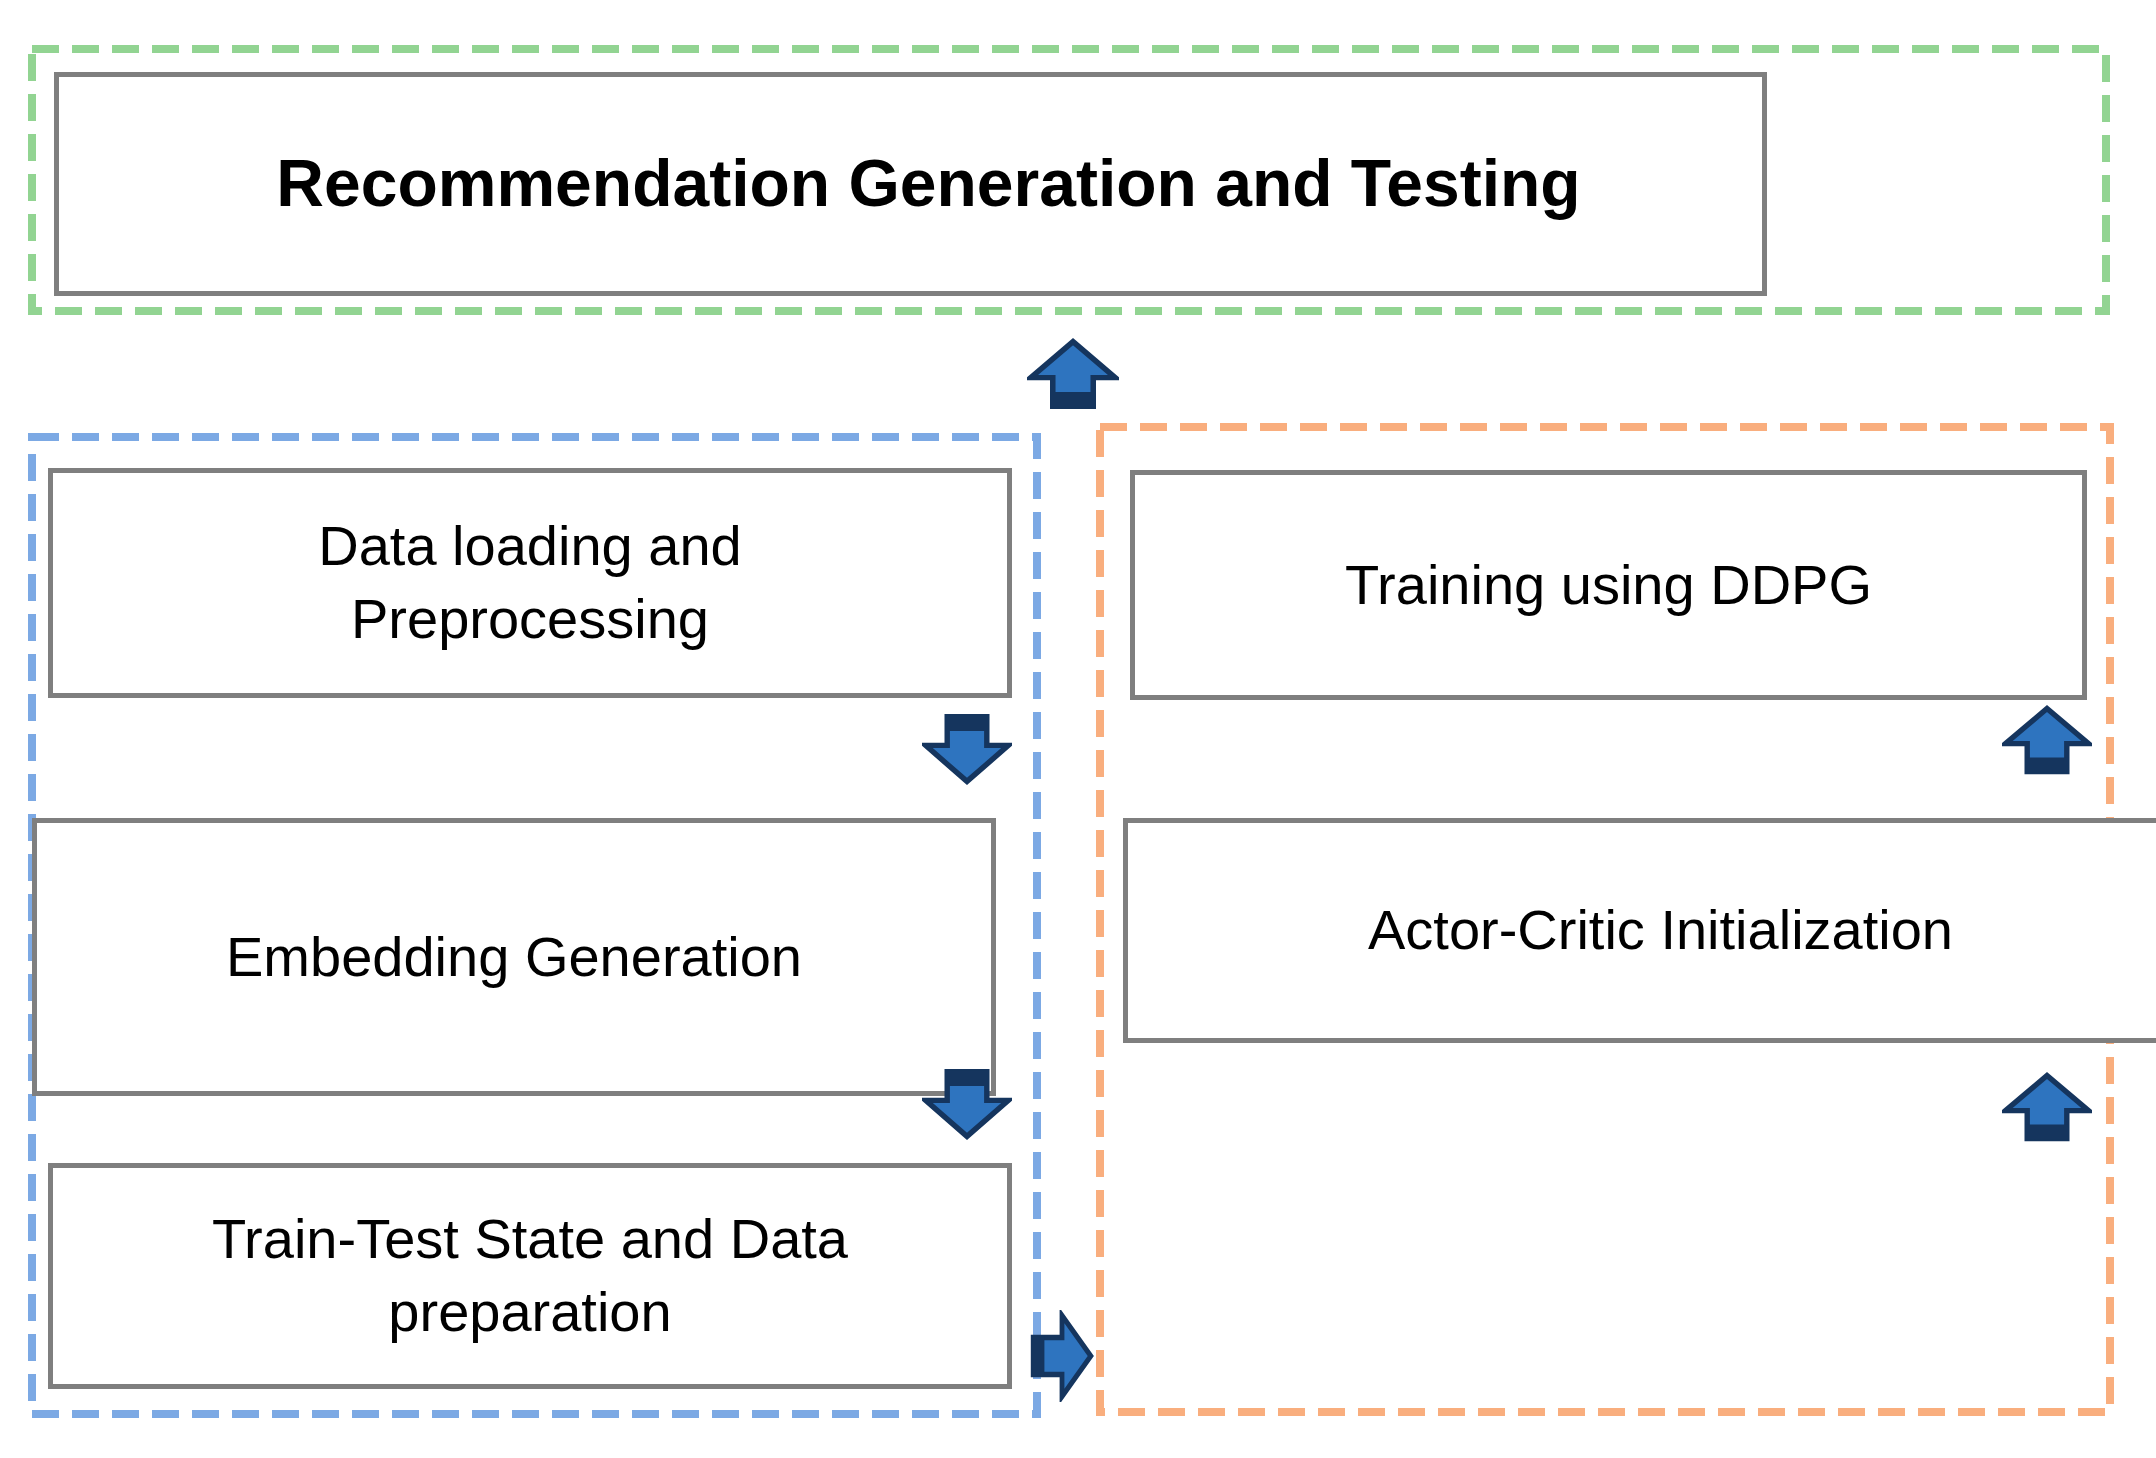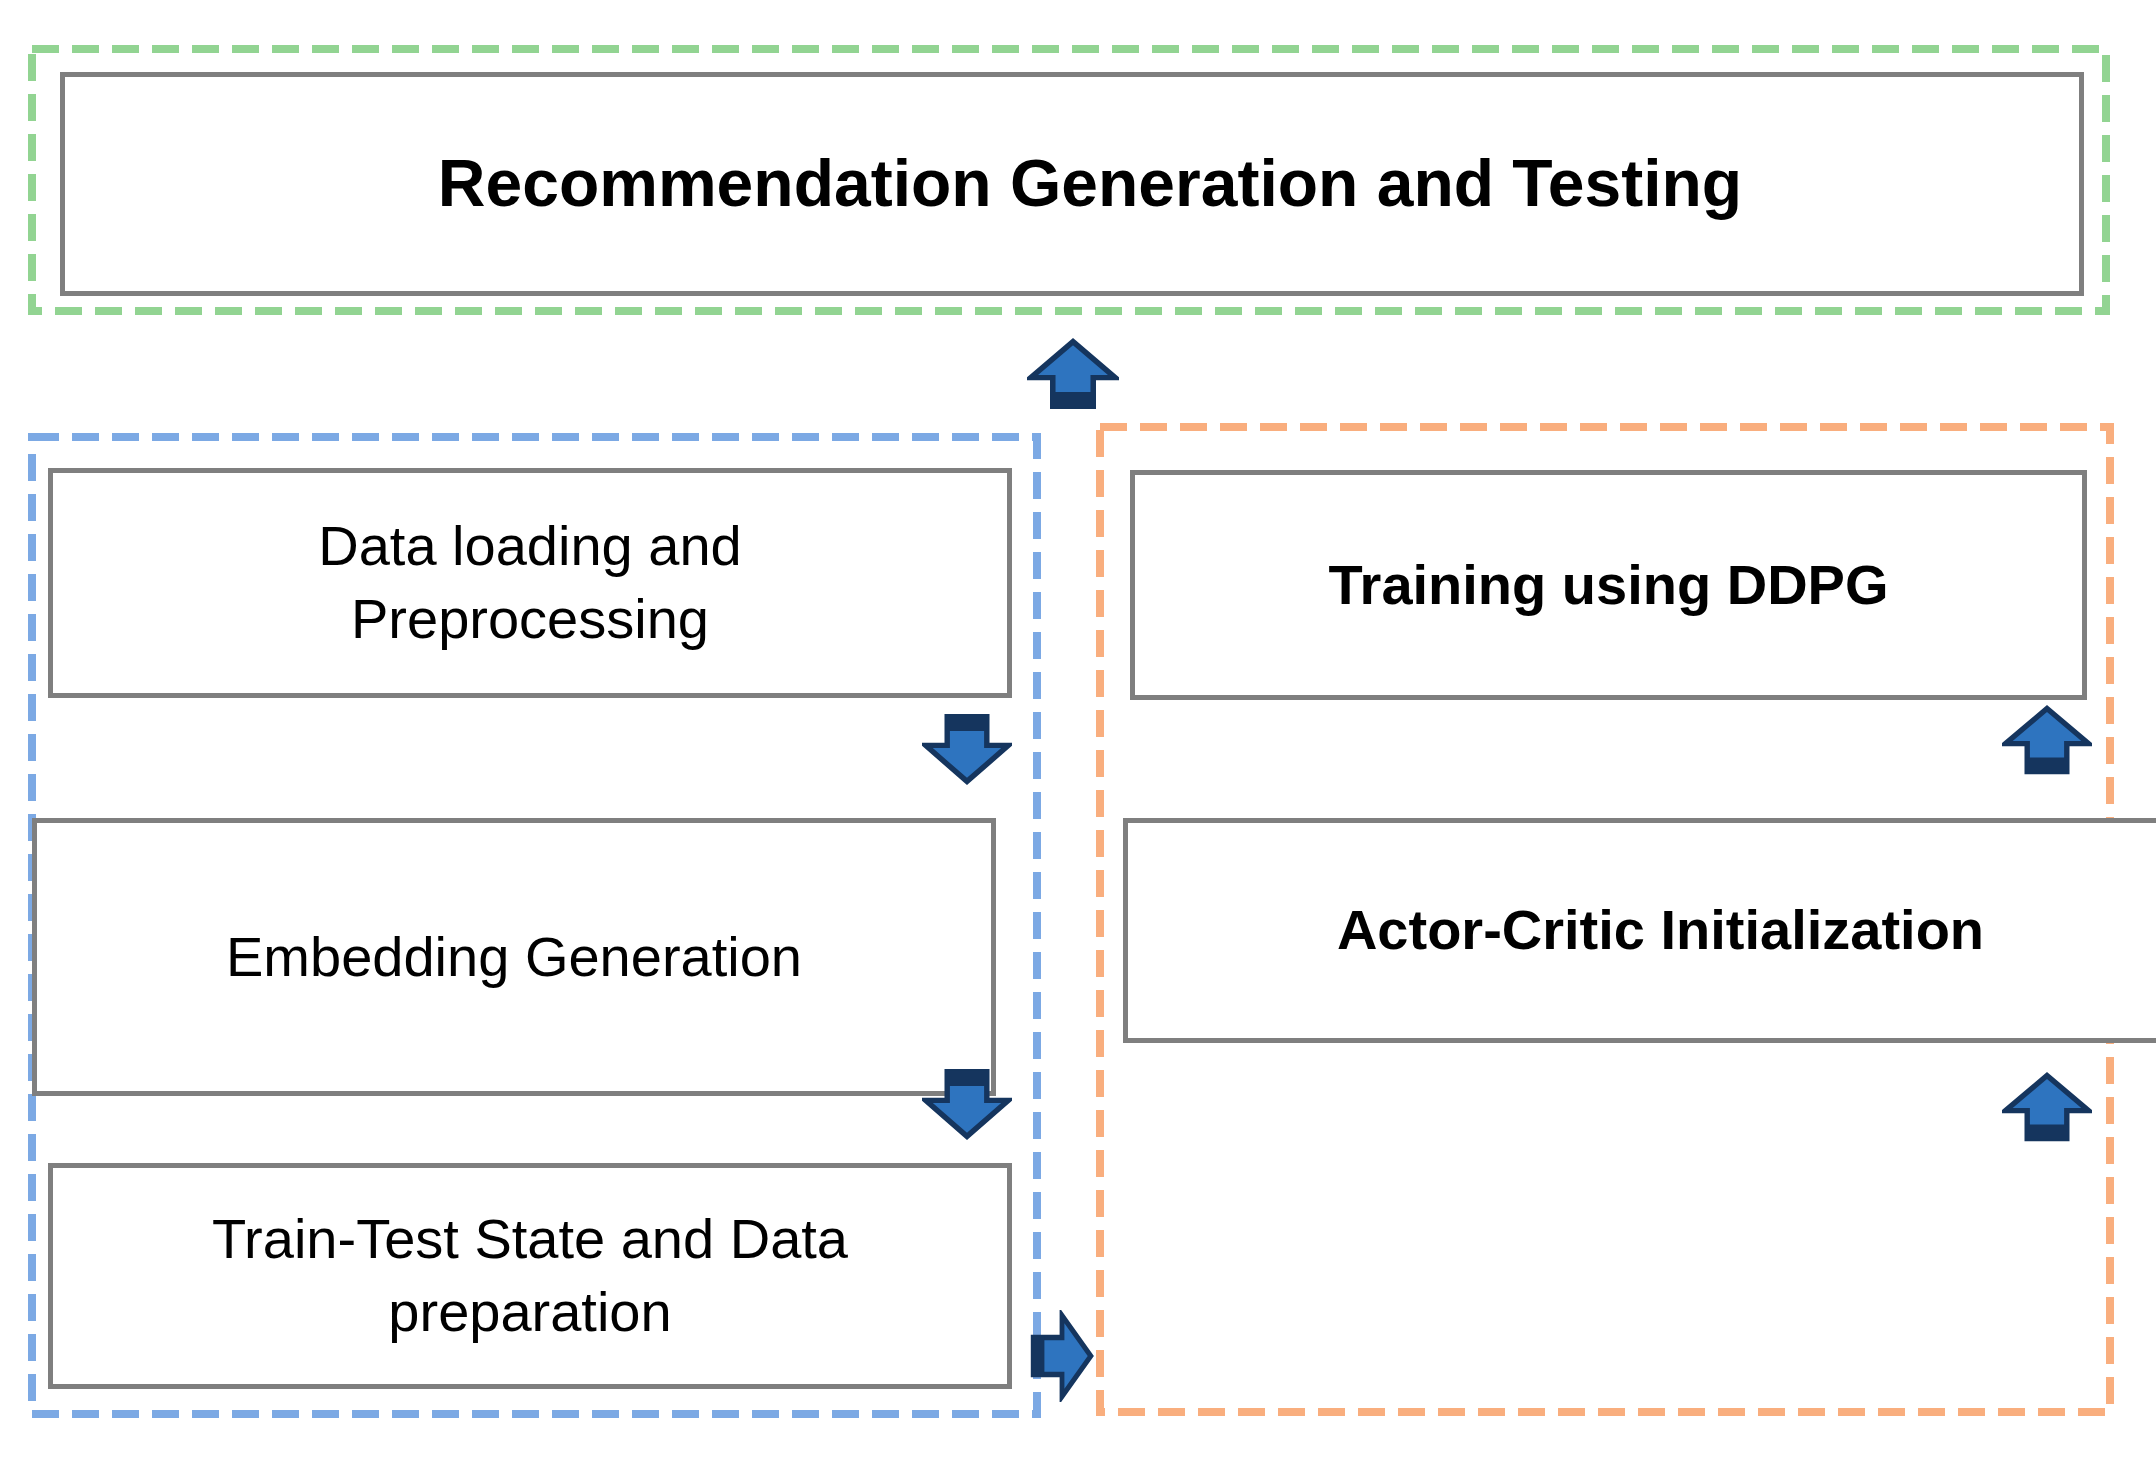--- a/index.html
+++ b/index.html
@@ -46,41 +46,41 @@
 </style>
 </head>
 <body>
 
 <div class="stage">
 
   <div class="group" style="left:28px; top:45px; width:2082px; height:270px;">
     <svg class="dash" width="2082" height="270">
       <rect x="4" y="4" width="2074" height="262" fill="none" style="stroke:var(--green-dash,#92d492)" stroke-width="8" stroke-dasharray="27 13"></rect>
     </svg>
-    <div class="flowbox titlebox" style="left:32px; top:27px; width:2024px; height:224px;padding-left:36px;">
+    <div class="flowbox titlebox" style="left:26px; top:27px; width:1713px; height:224px;padding-left:36px;">
       <span class="label">Recommendation Generation and Testing</span>
     </div>
   </div>
 
   <div class="group" style="left:28px; top:433px; width:1013px; height:985px;">
     <svg class="dash" width="1013" height="985">
       <rect x="4" y="4" width="1005" height="977" fill="none" style="stroke:var(--blue-dash,#7ca9e4)" stroke-width="8" stroke-dasharray="27 13"></rect>
     </svg>
     <div class="flowbox" style="left:20px; top:35px; width:964px; height:230px;">
       <span class="label narrow">Data loading and Preprocessing</span>
     </div>
     <div class="flowbox" style="left:4px; top:385px; width:964px; height:278px;">
       <span class="label narrow">Embedding Generation</span>
     </div>
     <div class="flowbox" style="left:20px; top:730px; width:964px; height:226px;">
       <span class="label narrow">Train-Test State and Data preparation</span>
     </div>
   </div>
 
-  <div class="group" style="left:1096px; top:423px; width:1018px; height:993px;font-weight:bold;">
+  <div class="group" style="left:1096px; top:423px; width:1018px; height:993px;">
     <svg class="dash" width="1018" height="993">
       <rect x="4" y="4" width="1010" height="985" fill="none" style="stroke:var(--orange-dash,#f9ae7e)" stroke-width="8" stroke-dasharray="27 13"></rect>
     </svg>
     <div class="flowbox" style="left:34px; top:47px; width:957px; height:230px;">
       <span class="label wide">Training using DDPG</span>
     </div>
     <div class="flowbox" style="left:27px; top:395px; width:1075px; height:225px;">
       <span class="label wide">Actor-Critic Initialization</span>
     </div>
   </div>

